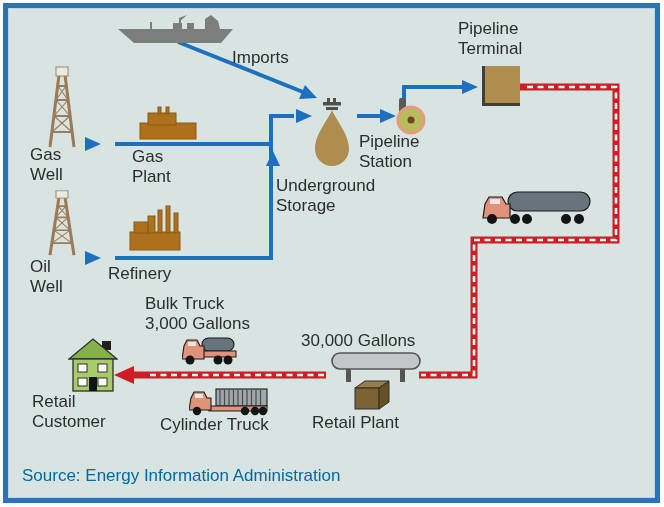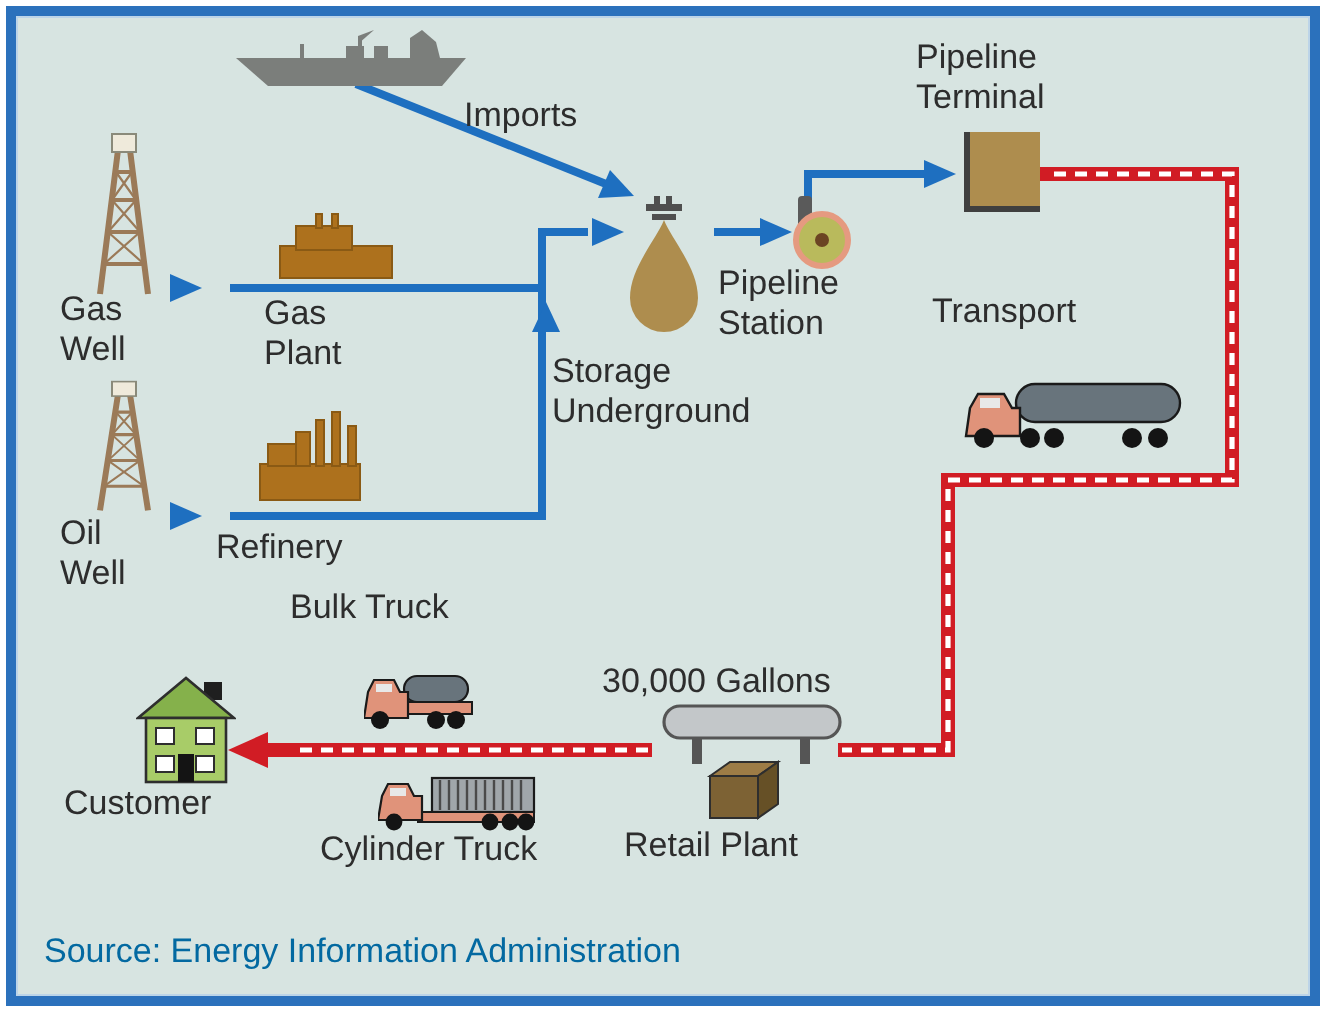--- a/index.html
+++ b/index.html
@@ -211,45 +211,46 @@
 </div>
 
 <div class="lbl" style="left:30px;top:257px;width:60px">
   <div>Oil</div>
   <div>Well</div>
 </div>
 
 <div class="lbl" style="left:108px;top:264px;width:100px">Refinery</div>
 
 <div class="lbl" style="left:276px;top:176px;width:130px">
+  <div>Underground</div>
   <div>Storage</div>
-  <div>Underground</div>
 </div>
 
 <div class="lbl" style="left:359px;top:132px;width:100px">
   <div>Pipeline</div>
   <div>Station</div>
 </div>
 
 <div class="lbl left" style="left:458px;top:19px;width:100px">
   <div>Pipeline</div>
   <div>Terminal</div>
 </div>
 
 <div class="lbl" style="left:466px;top:146px;width:152px">
-  <div>Transport</div>
 </div>
 
 <div class="lbl" style="left:145px;top:294px;width:145px">
   <div>Bulk Truck</div>
+  <div>3,000 Gallons</div>
 </div>
 
 <div class="lbl" style="left:301px;top:331px;width:150px">30,000 Gallons</div>
 
 <div class="lbl" style="left:312px;top:413px;width:122px">Retail Plant</div>
 
 <div class="lbl" style="left:32px;top:392px;width:125px">
+  <div>Retail</div>
   <div>Customer</div>
 </div>
 
 <div class="lbl" style="left:160px;top:415px;width:140px">Cylinder Truck</div>
 
 <div id="source-label">Source: Energy Information Administration</div>
 
 </body></html>

